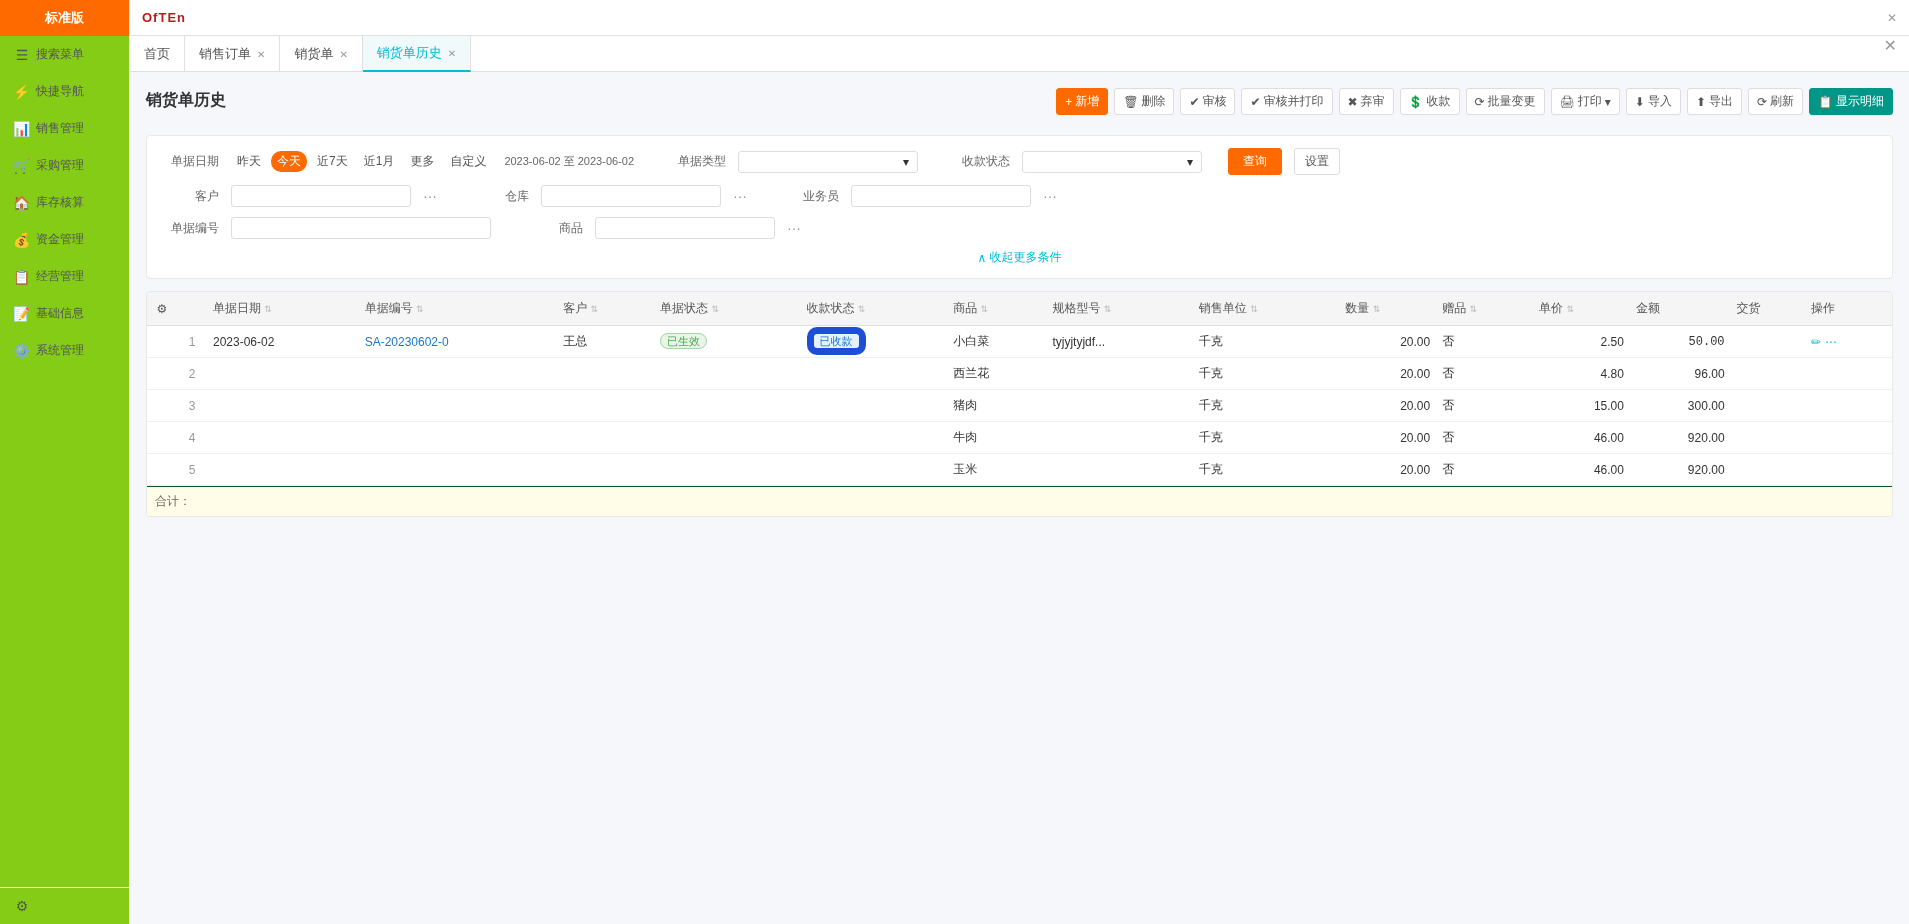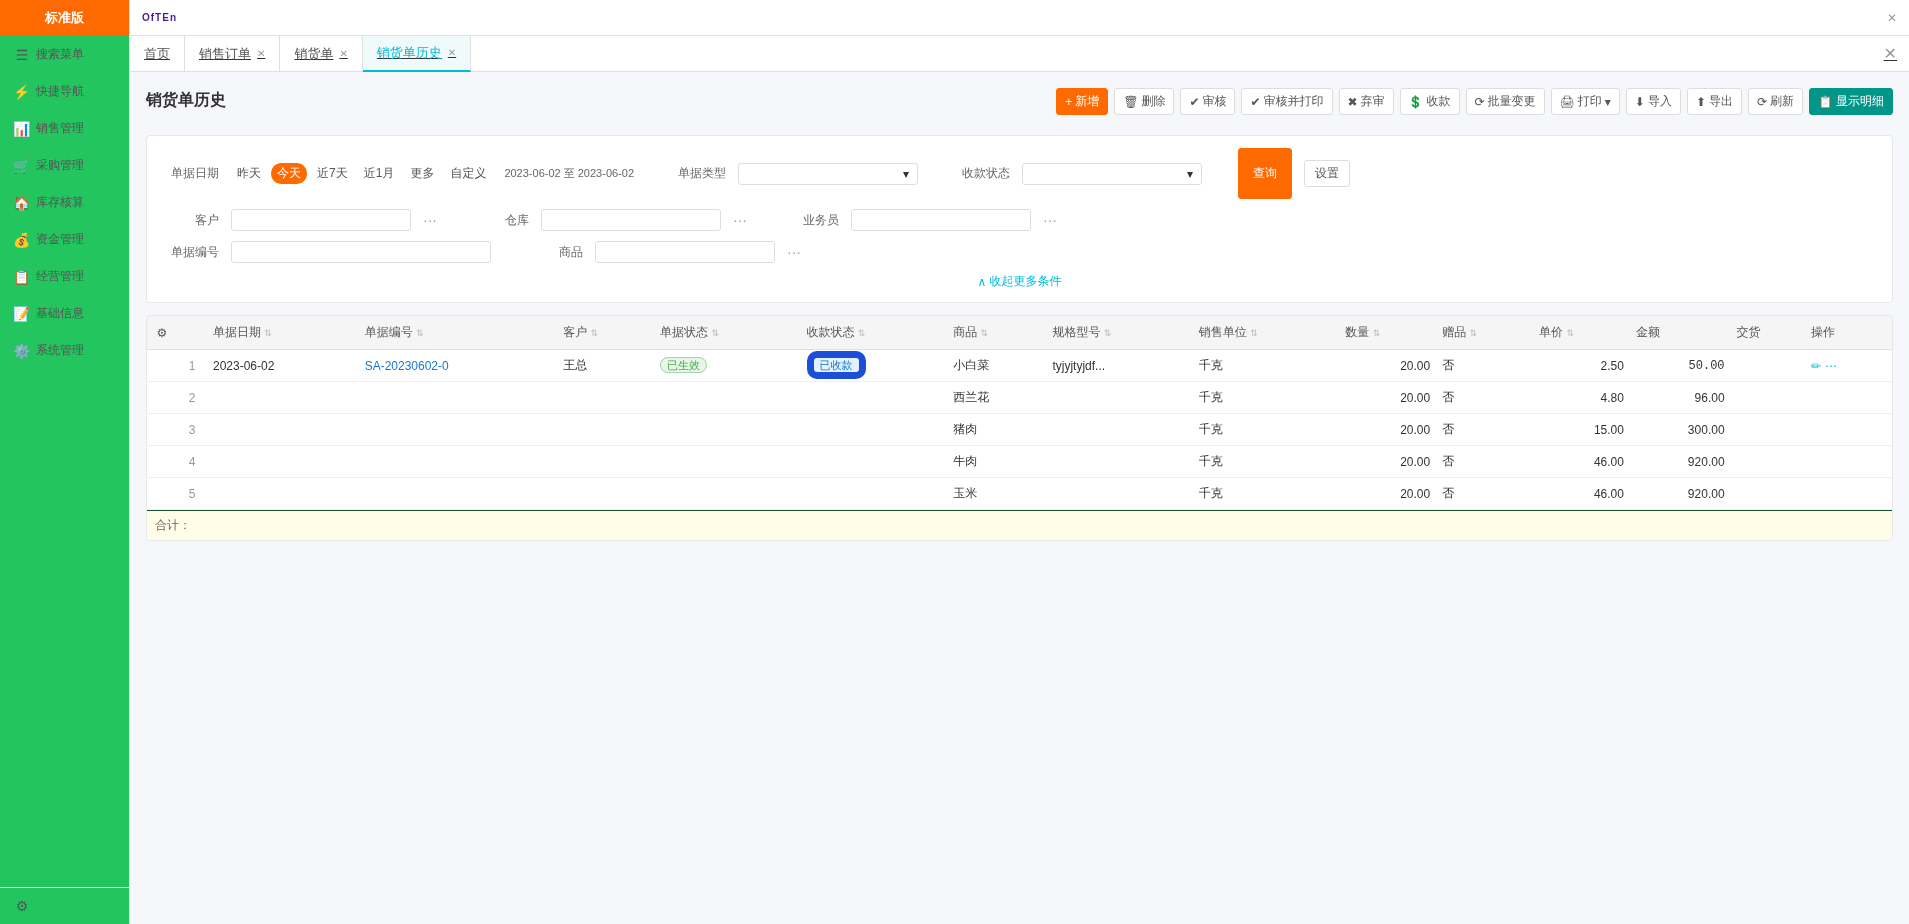--- a/index.html
+++ b/index.html
@@ -1,29 +1,29 @@
 <!DOCTYPE html>
 <html><head>
   <meta charset="utf-8">
   <style>
     * { box-sizing: border-box; margin: 0; padding: 0; }
     body { font-family: "Microsoft YaHei", "PingFang SC", sans-serif; font-size: 12px; background: #f5f5f5; color: #333; display: flex; height: 924px; overflow: hidden; }
 
     
-    .sidebar { width: 130px; background: #22c55e; border-right: 1px solid #e8e8e8; display: flex; flex-direction: column; height: 100%; }
+    .sidebar { width: 130px; background: #84cc16; border-right: 1px solid #e8e8e8; display: flex; flex-direction: column; height: 100%; }
     .sidebar-logo { padding: 8px 12px; background: #ff6a00; color: #fff; font-size: 13px; font-weight: bold; text-align: center; height: 36px; display: flex; align-items: center; justify-content: center; }
     .sidebar-item { display: flex; align-items: center; gap: 6px; padding: 10px 14px; cursor: pointer; color: #555; font-size: 12px; }
     .sidebar-item .icon { width: 16px; height: 16px; display: inline-flex; align-items: center; justify-content: center; font-size: 14px; }
     .sidebar-bottom { margin-top: auto; border-top: 1px solid #eee; }
 
     
     .main { flex: 1; display: flex; flex-direction: column; overflow: hidden; }
 
     
-    .top-tabs { background: #fff; border-bottom: 1px solid #e0e0e0; display: flex; align-items: center; height: 36px; padding-left: 0; text-decoration: underline; }
+    .top-tabs { background: #fff; border-bottom: 1px solid #e0e0e0; display: flex; height: 36px; padding-left: 0; }
     .tab { padding: 0 14px; height: 36px; display: flex; align-items: center; gap: 6px; cursor: pointer; font-size: 13px; color: #555; border-right: 1px solid #e0e0e0; white-space: nowrap; }
     .tab.active { background: #f0fafa; color: #00bcd4; border-bottom: 2px solid #00bcd4; }
     .tab .close-icon { font-size: 10px; color: #999; cursor: pointer; }
     .tab-close-all { margin-left: auto; padding: 0 12px; color: #999; cursor: pointer; font-size: 16px; }
 
     
     .content { flex: 1; padding: 16px; overflow-y: auto; background: #f5f7fa; }
     .page-title { font-size: 16px; font-weight: bold; color: #333; margin-bottom: 12px; }
 
     
@@ -69,21 +69,21 @@
     .pagination { display: flex; align-items: center; justify-content: flex-end; padding: 8px 12px; background: #fff; border-top: 1px solid #e8e8e8; gap: 6px; font-size: 12px; }
     .page-size-select { border: 1px solid #ddd; border-radius: 3px; padding: 2px 4px; font-size: 12px; }
     .page-btn { padding: 2px 6px; border: 1px solid #ddd; border-radius: 3px; cursor: pointer; background: #fff; font-size: 12px; color: #555; }
     .page-btn:disabled { color: #ccc; cursor: not-allowed; }
     .page-input { border: 1px solid #ddd; border-radius: 3px; width: 32px; text-align: center; padding: 2px 4px; font-size: 12px; }
 
     .gear-col { width: 30px; text-align: center; }
     .num-col { width: 30px; text-align: center; color: #999; }
 
     .top-header-bar { background: #fff; height: 36px; display: flex; align-items: center; padding: 0 12px; border-bottom: 1px solid #e0e0e0; justify-content: flex-end; }
-    .brand-text { font-size: 10px; color: #4c1d95; font-weight: bold; letter-spacing: 1px; }
+    .brand-text { font-size: 13px; color: #b91c1c; font-weight: bold; letter-spacing: 1px; }
   </style>
 </head>
 <body>
 
 <div class="sidebar">
   <div class="sidebar-logo">标准版</div>
   <div class="sidebar-item">
     <span class="icon">☰</span>
     <span>搜索菜单</span>
   </div>
@@ -229,21 +229,21 @@
           <span></span>
           <span>▾</span>
         </div>
 
         <span style="margin-left:24px;" class="filter-label">收款状态</span>
         <div class="filter-select" style="min-width:160px;">
           <span></span>
           <span>▾</span>
         </div>
 
-        <button class="toolbar-btn primary" style="margin-left:24px; padding:16px 14px;">
+        <button class="toolbar-btn primary" style="margin-left:14px; padding:4px 14px;">
           <span>查询</span>
         </button>
         <button class="toolbar-btn" style="padding:4px 10px;">
           <span>设置</span>
         </button>
       </div>
 
       <div class="filter-row">
         <span class="filter-label">客户</span>
         <input class="filter-input" type="text" style="">

